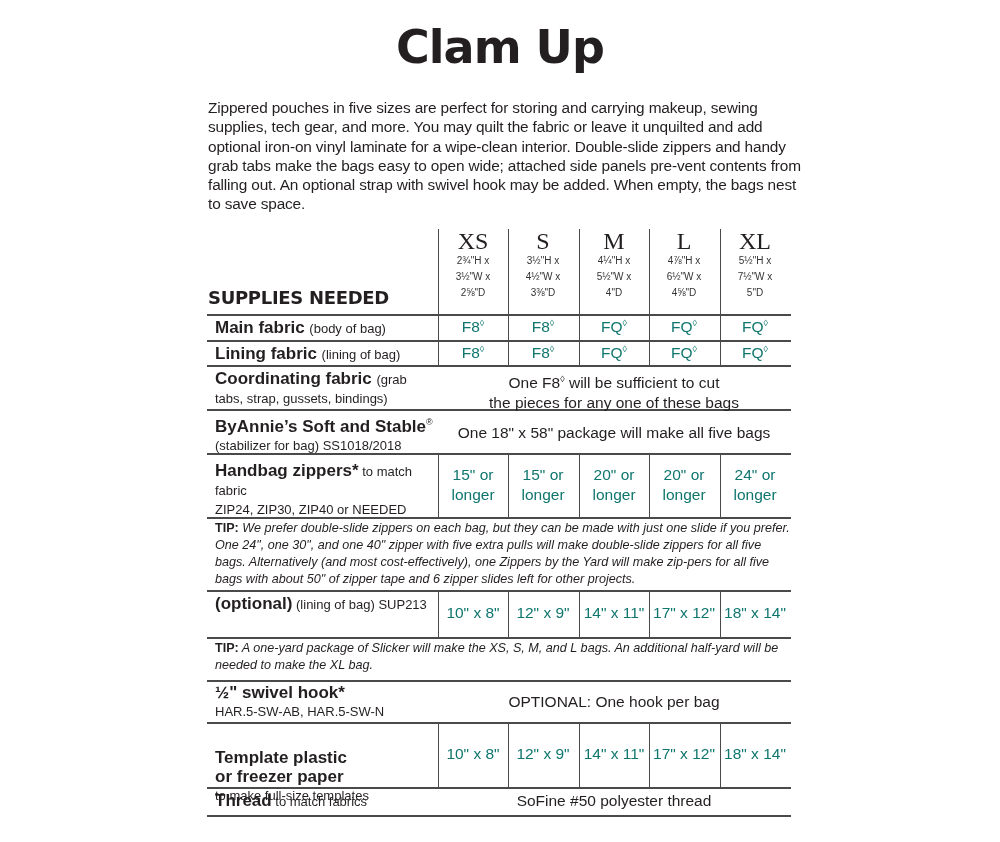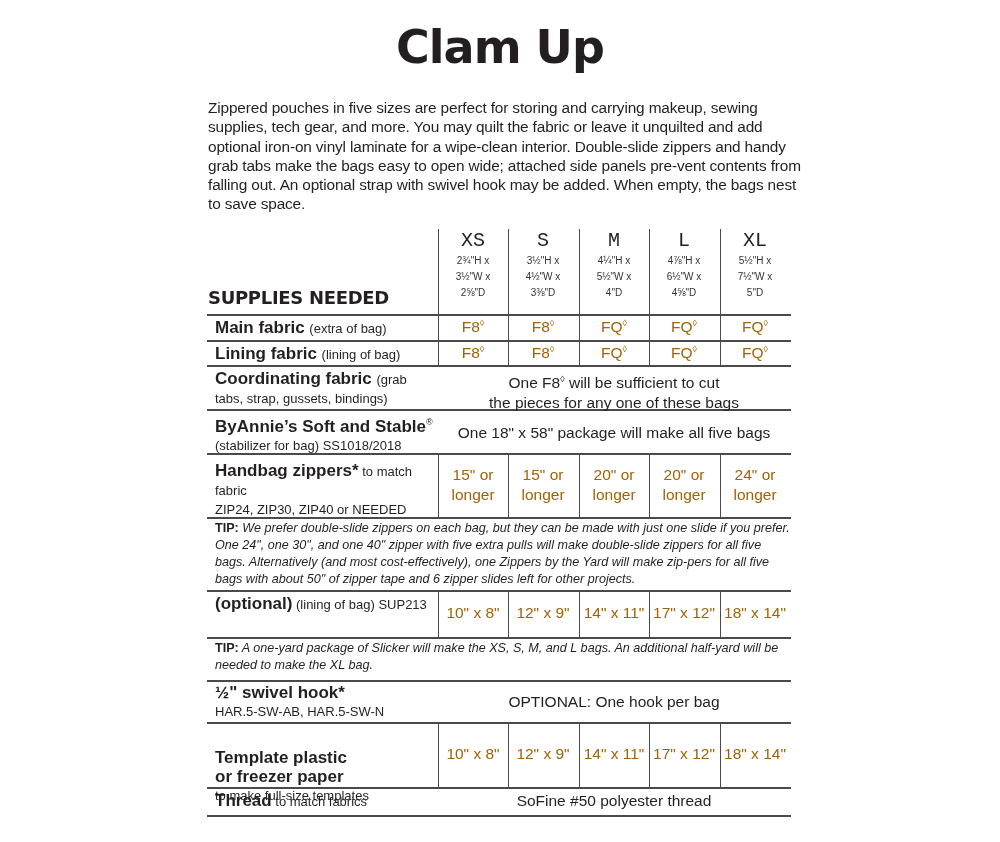--- a/index.html
+++ b/index.html
@@ -2,27 +2,27 @@
 <html><head>
   <meta charset="utf-8">
   <style>
     html, body { margin: 0; padding: 0; background: #ffffff; }
     body { width: 1000px; height: 842px; position: relative; overflow: hidden; color: #231f20; font-family: "Liberation Sans", sans-serif; }
     .title { position: absolute; left: 0; width: 1000px; top: 24px; text-align: center; font-family: "DejaVu Sans", sans-serif; font-weight: bold; font-size: 46px; letter-spacing: -1px; line-height: 1; color: #231f20; }
     .intro { position: absolute; left: 208px; top: 98px; width: 600px; font-size: 15.4px; line-height: 19.3px; color: #231f20; letter-spacing: -0.15px; }
     .hline { position: absolute; left: 207px; width: 584px; height: 0; border-top: 2px solid #4a4a4a; }
     .vline { position: absolute; width: 0; border-left: 1.5px solid #4a4a4a; }
     .sizehead { position: absolute; top: 229px; width: 70px; text-align: center; }
-    .sizehead .lbl { font-size: 20px; font-weight: normal; line-height: 24px; font-family: Liberation Mono, monospace; }
+    .sizehead .lbl { font-size: 24px; font-weight: normal; line-height: 24px; font-family: Liberation Serif, serif; }
     .sizehead .dim { font-size: 10px; line-height: 16px; color: #333; }
     .supplies { position: absolute; left: 208px; top: 287px; font-family: "DejaVu Sans", sans-serif; font-weight: bold; font-size: 18px; letter-spacing: -0.3px; }
     .label { position: absolute; left: 215px; font-size: 16.5px; line-height: 19px; color: #231f20; }
     .label b { font-weight: bold; font-size: 17px; }
     .label .sm { font-size: 13px; }
-    .cell { position: absolute; width: 70px; text-align: center; font-size: 15.5px; color: #a16207; }
+    .cell { position: absolute; width: 70px; text-align: center; font-size: 15.5px; color: #0f766e; }
     .cell sup { font-size: 9px; }
     .span { position: absolute; left: 438px; width: 352px; text-align: center; font-size: 15.5px; line-height: 20px; color: #231f20; }
     .span sup { font-size: 9px; }
     .tip { position: absolute; left: 215px; width: 575px; font-size: 12.6px; line-height: 17px; font-style: italic; color: #231f20; }
     .tip b { font-style: normal; font-weight: bold; }
   </style>
 </head>
 <body>
 
 <div class="title">Clam Up</div>
@@ -93,21 +93,21 @@
 <div class="vline" style="left:720px;top:591px;height:47px;"></div>
 
 <div class="vline" style="left:438px;top:723px;height:65px;"></div>
 <div class="vline" style="left:508px;top:723px;height:65px;"></div>
 <div class="vline" style="left:579px;top:723px;height:65px;"></div>
 <div class="vline" style="left:649px;top:723px;height:65px;"></div>
 <div class="vline" style="left:720px;top:723px;height:65px;"></div>
 
 <div class="label" style="top:318px;">
   <b>Main fabric</b>
-  <span class="sm">(extra of bag)</span>
+  <span class="sm">(body of bag)</span>
 </div>
 <div class="cell" style="left:438px;top:318px;"><span>F8</span><sup>◊</sup></div>
 <div class="cell" style="left:508px;top:318px;"><span>F8</span><sup>◊</sup></div>
 <div class="cell" style="left:579px;top:318px;"><span>FQ</span><sup>◊</sup></div>
 <div class="cell" style="left:649px;top:318px;"><span>FQ</span><sup>◊</sup></div>
 <div class="cell" style="left:720px;top:318px;"><span>FQ</span><sup>◊</sup></div>
 
 <div class="label" style="top:344px;">
   <b>Lining fabric</b>
   <span class="sm">(lining of bag)</span>

